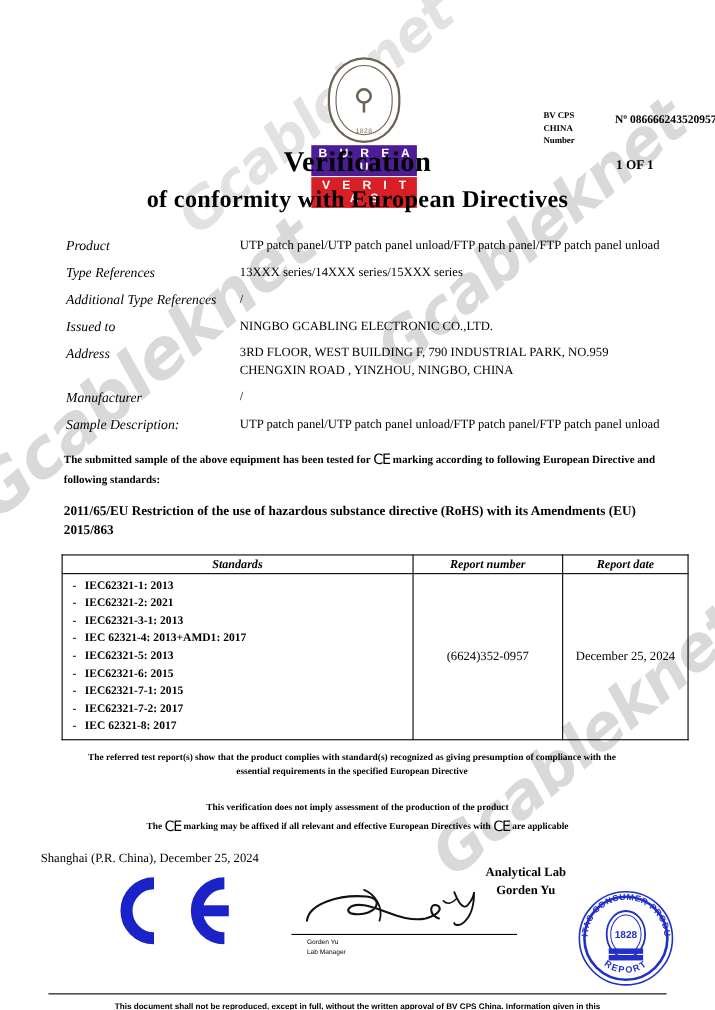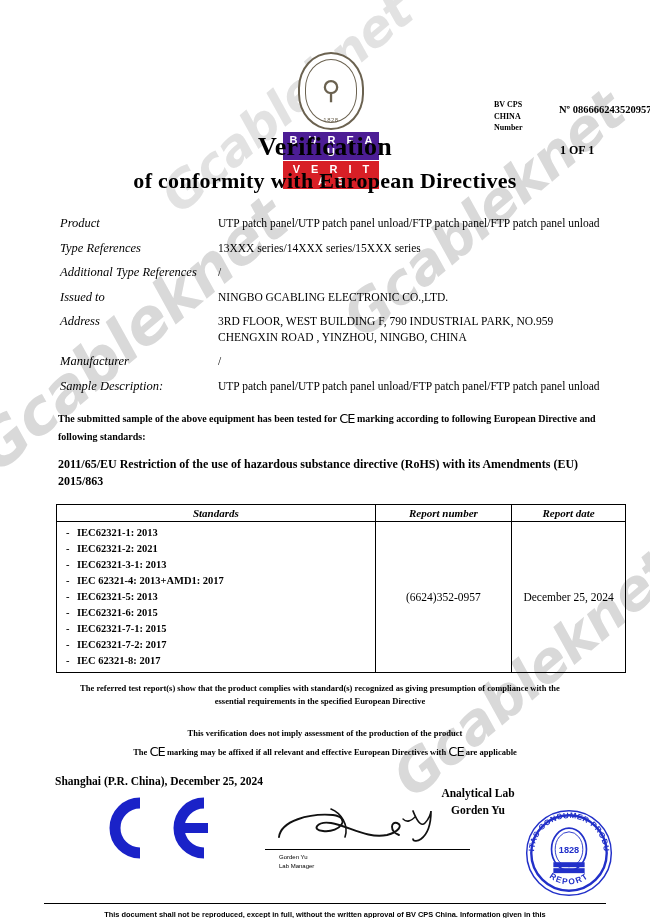--- a/index.html
+++ b/index.html
@@ -280,24 +280,24 @@
 
   
   .sig-zone {
     position: relative;
     z-index: 2;
     height: 122px;
     margin-top: 12px;
   }
   .place-date {
     position: absolute;
-    left: 55px;
+    left: 37px;
     top: 0;
     font-family: "Liberation Serif", serif;
-    font-weight: 700;
+    font-weight: 400;
     font-size: 11.5px;
   }
   .ce-big {
     position: absolute;
     left: 96px;
     top: 22px;
     width: 120px;
     height: 62px;
   }
   .lab-title {

